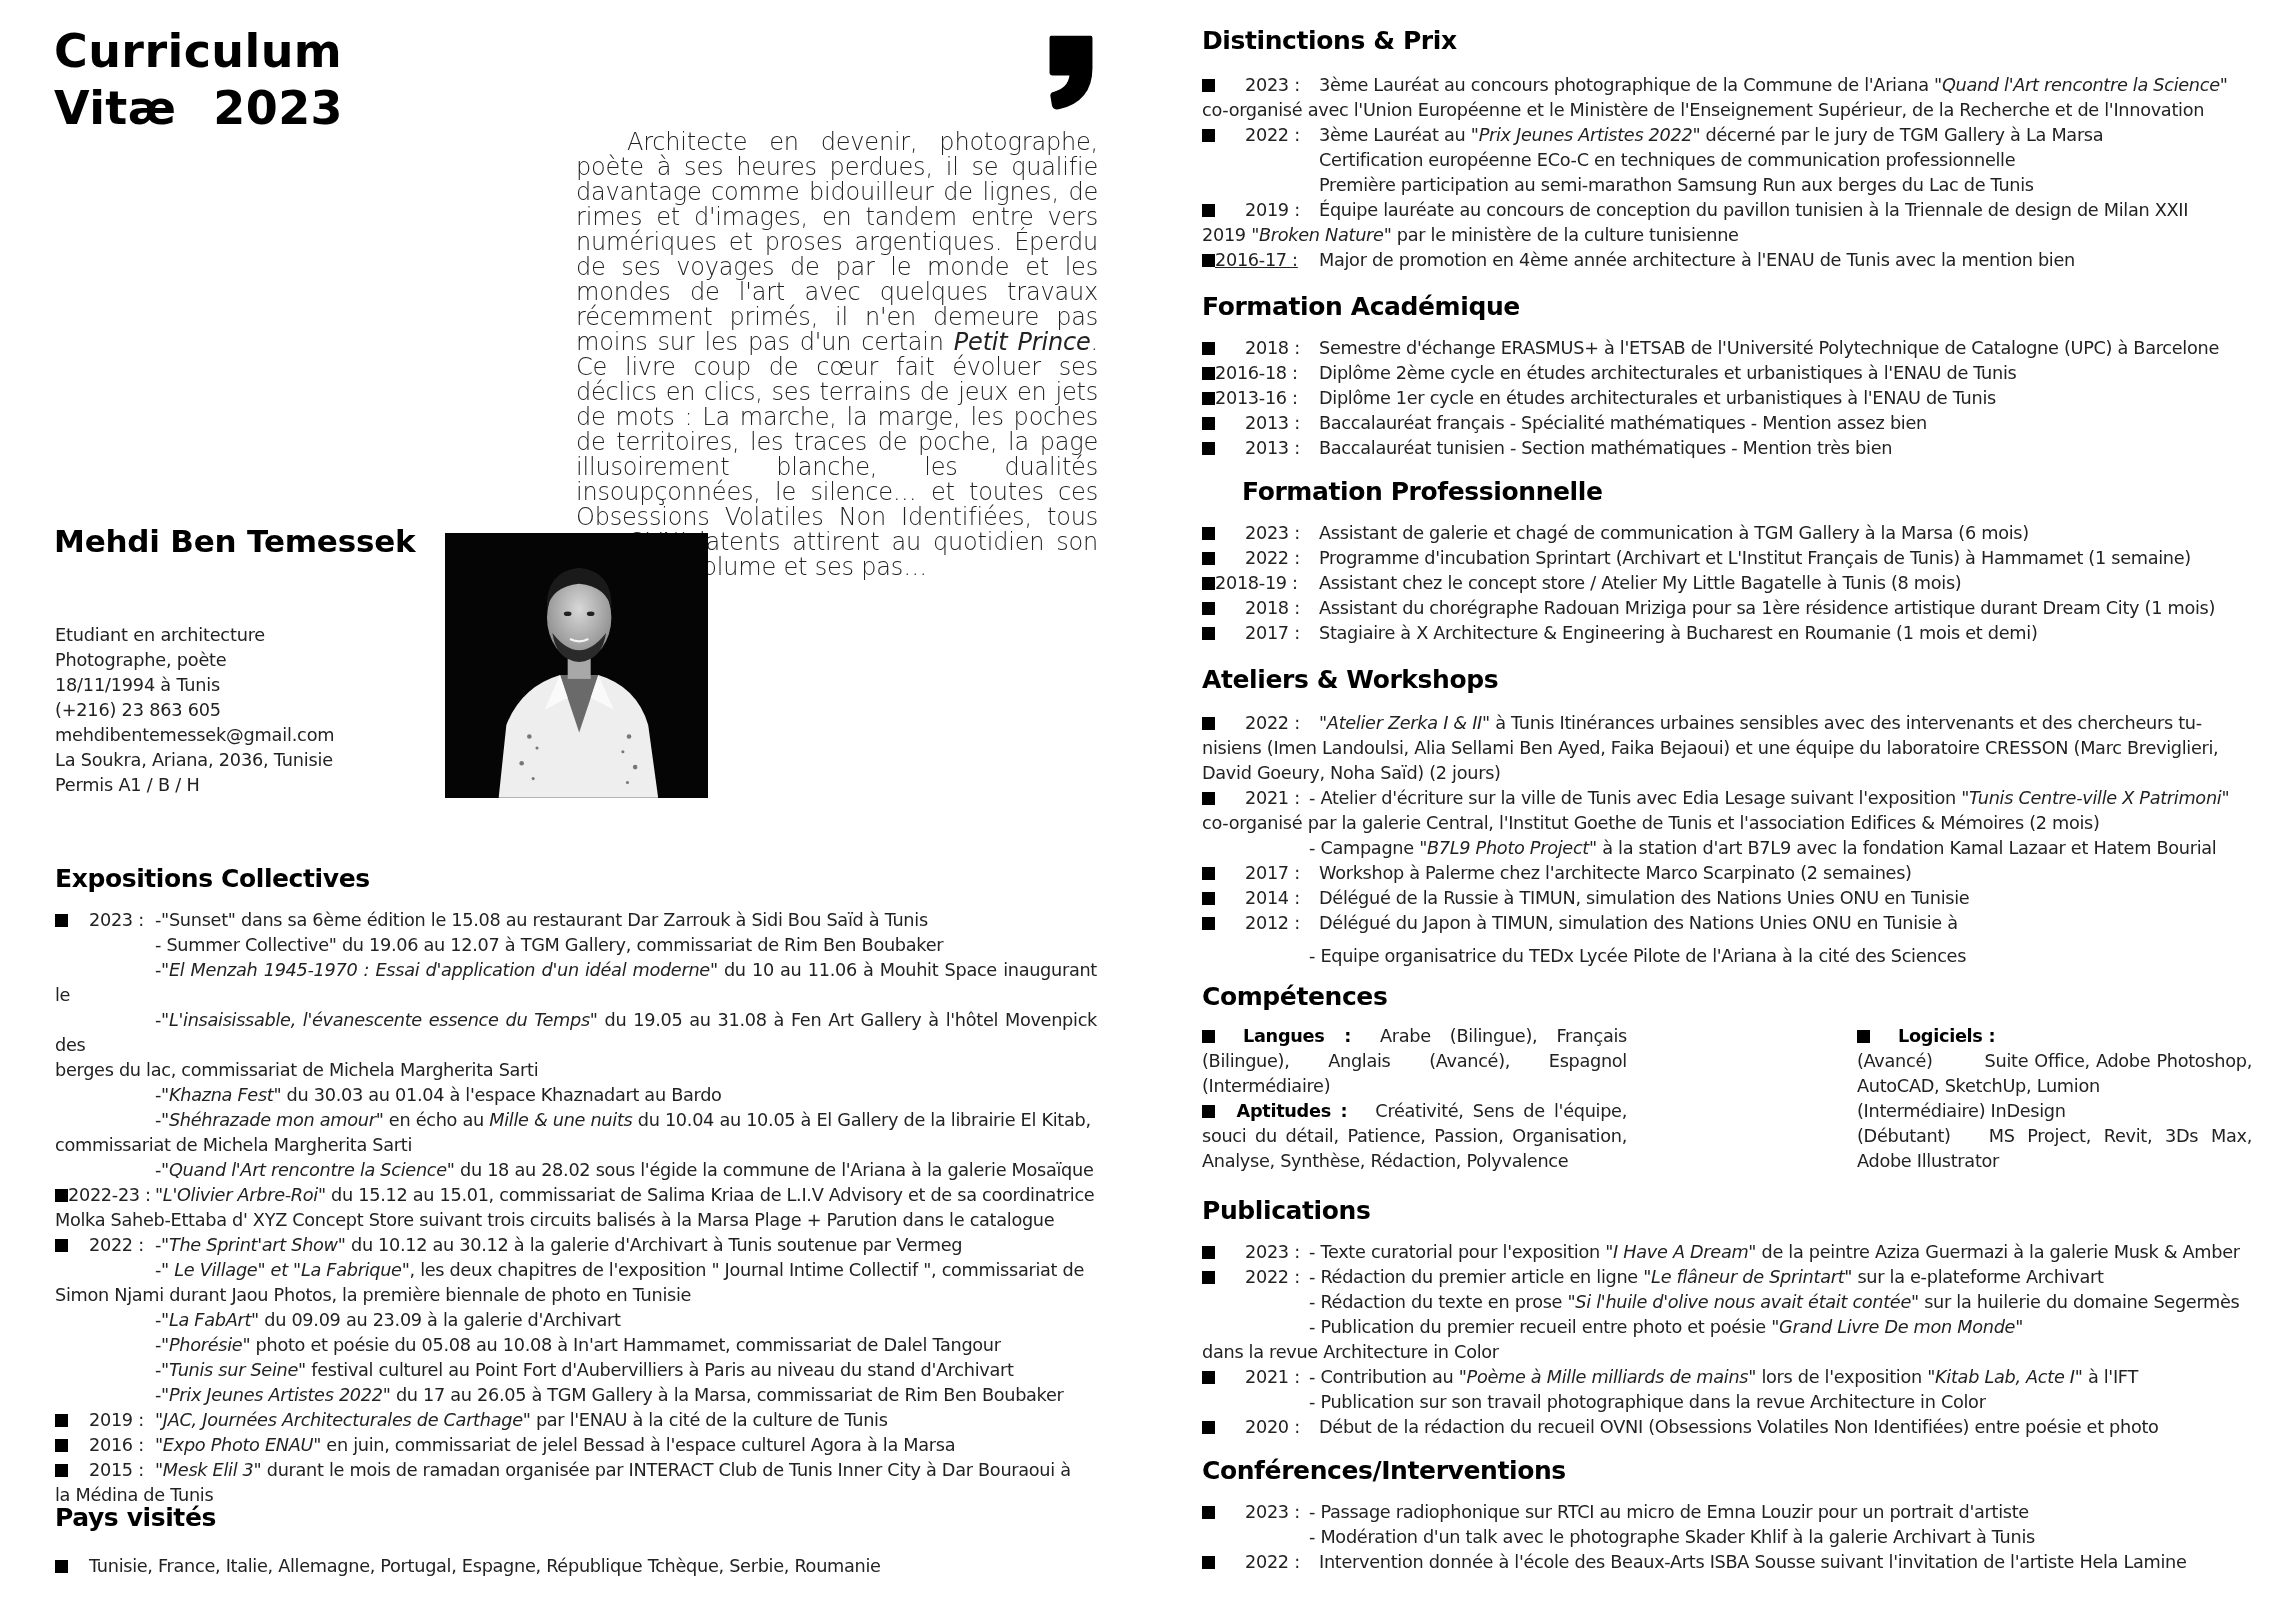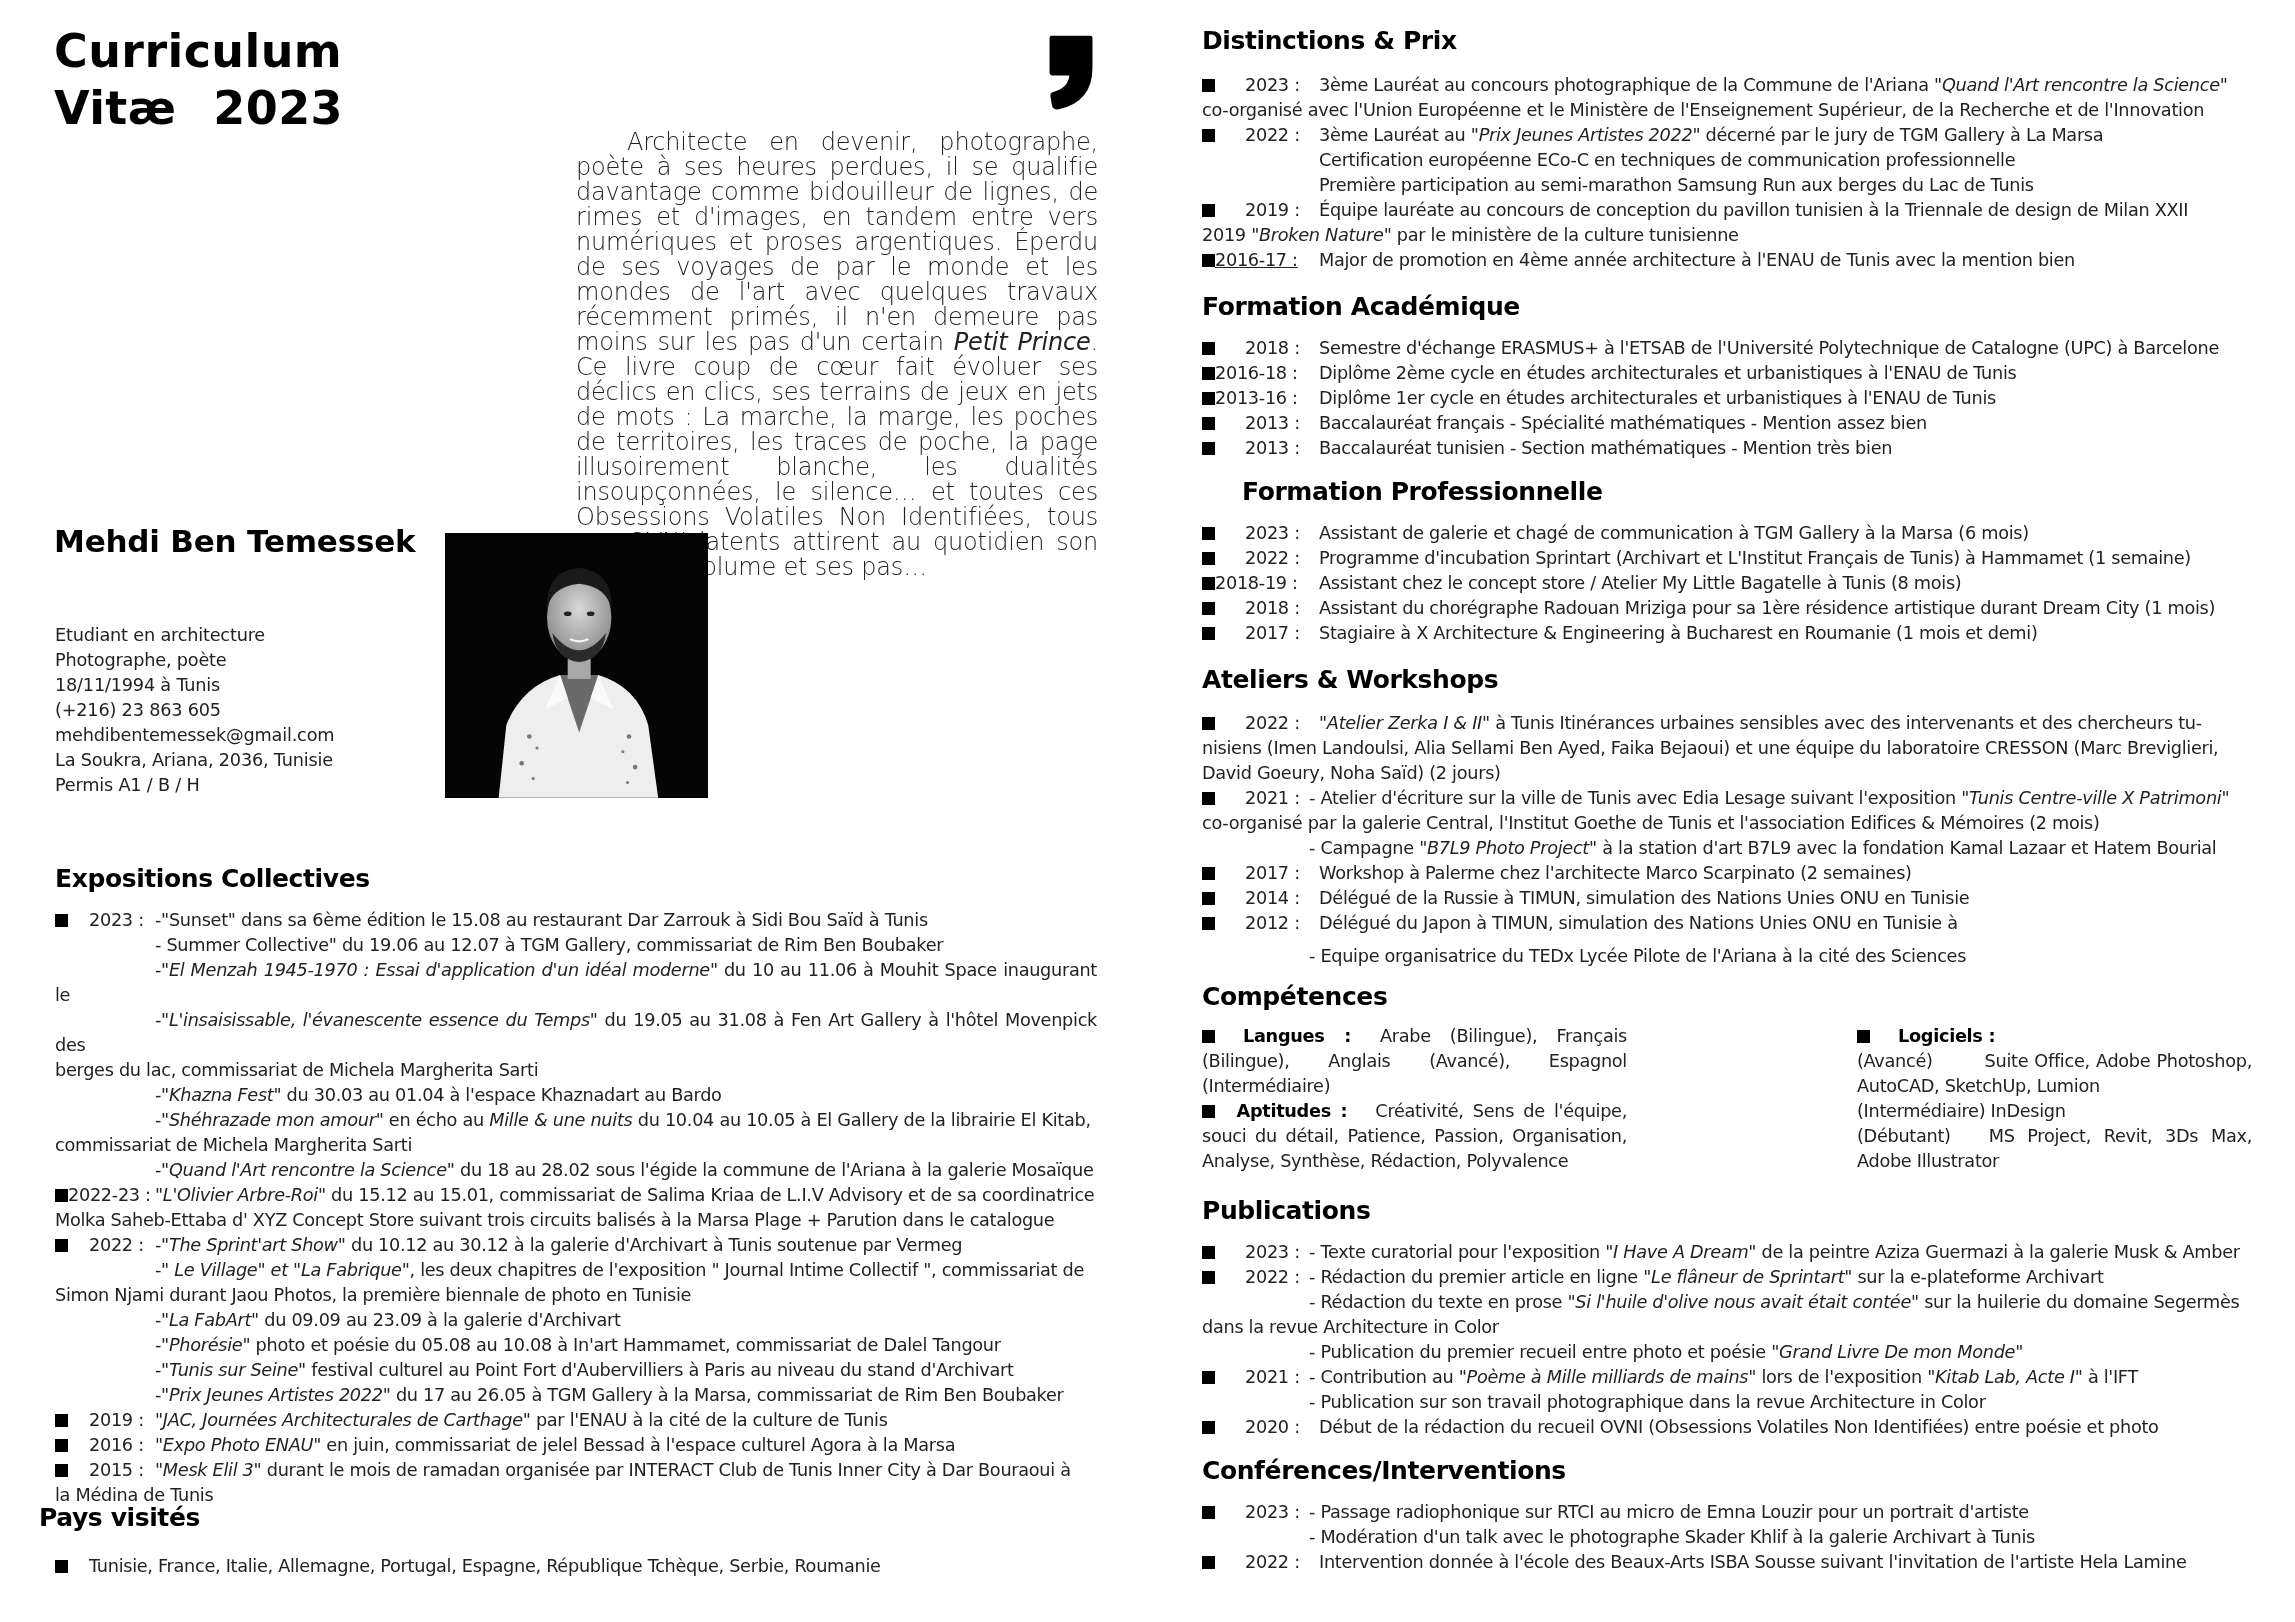--- a/index.html
+++ b/index.html
@@ -110,21 +110,21 @@
     <div class="row"><span class="bullet-cell"></span><span class="yr"></span><span>-</span><i>"La FabArt"</i><span> du 09.09 au 23.09 à la galerie d'Archivart</span></div>
     <div class="row"><span class="bullet-cell"></span><span class="yr"></span><span>-</span><i>"Phorésie"</i><span> photo et poésie du 05.08 au 10.08 à In'art Hammamet, commissariat de Dalel Tangour</span></div>
     <div class="row"><span class="bullet-cell"></span><span class="yr"></span><span>-</span><i>"Tunis sur Seine"</i><span> festival culturel au Point Fort d'Aubervilliers à Paris au niveau du stand d'Archivart</span></div>
     <div class="row"><span class="bullet-cell"></span><span class="yr"></span><span>-</span><i>"Prix Jeunes Artistes 2022"</i><span> du 17 au 26.05 à TGM Gallery à la Marsa, commissariat de Rim Ben Boubaker</span></div>
     <div class="row"><span class="bullet-cell"><span class="bullet"></span></span><span class="yr">2019 :</span><i>"JAC, Journées Architecturales de Carthage"</i><span>  par l'ENAU à la cité de la culture de Tunis</span></div>
     <div class="row"><span class="bullet-cell"><span class="bullet"></span></span><span class="yr">2016 :</span><i>"Expo Photo ENAU"</i><span> en juin, commissariat de jelel Bessad à l'espace culturel Agora à la Marsa</span></div>
     <div class="row"><span class="bullet-cell"><span class="bullet"></span></span><span class="yr">2015 :</span><i>"Mesk Elil 3"</i><span> durant le mois de ramadan organisée par INTERACT Club de Tunis Inner City à Dar Bouraoui à</span></div>
     <div class="row"><span>la Médina de Tunis</span></div>
   </div>
 
-<h2 class="sec" style="left:39px; top:1503px;text-align:center;">Pays visités</h2>
+<h2 class="sec" style="left:55px; top:1503px;text-align:center;">Pays visités</h2>
 <div class="list left-list" style="top:1554px;">
   <div class="row">
     <span class="bullet-cell"><span class="bullet"></span></span><span>Tunisie, France, Italie, Allemagne, Portugal, Espagne, République Tchèque, Serbie, Roumanie</span>
   </div>
 </div>
 
 <h2 class="sec" style="left:1202px; top:26px;">Distinctions &amp; Prix</h2>
 <div class="list right-list" style="top:73px;">
     <div class="row"><span class="bullet-cell"><span class="bullet"></span></span><span class="yr">2023 :</span><span>3ème Lauréat au concours photographique de la Commune de l'Ariana </span><i>"Quand l'Art rencontre la Science"</i></div>
     <div class="row"><span>co-organisé avec l'Union Européenne et le Ministère de l'Enseignement Supérieur, de la Recherche et de l'Innovation</span></div>
@@ -178,22 +178,22 @@
   <div><span>(Avancé)</span><span style="margin-left:52px;">Suite Office, Adobe Photoshop, AutoCAD, SketchUp, Lumion</span></div>
   <div><span>(Intermédiaire)</span> <span>InDesign</span></div>
   <div><span>(Débutant)</span><span style="margin-left:38px;">MS Project, Revit, 3Ds Max, Adobe Illustrator</span></div>
 </div>
 
 <h2 class="sec" style="left:1202px; top:1196px;">Publications</h2>
 <div class="list right-list" style="top:1240px;">
     <div class="row"><span class="bullet-cell"><span class="bullet"></span></span><span class="yr" style="width: 64px;">2023 :</span><span>- Texte curatorial pour l'exposition </span><i>"I Have A Dream"</i><span> de la peintre Aziza Guermazi à la galerie Musk &amp; Amber</span></div>
     <div class="row"><span class="bullet-cell"><span class="bullet"></span></span><span class="yr" style="width: 64px;">2022 :</span><span>- Rédaction du premier article en ligne </span><i>"Le flâneur de Sprintart"</i><span> sur la e-plateforme Archivart</span></div>
     <div class="row"><span class="bullet-cell"></span><span class="yr" style="width: 64px;"></span><span>- Rédaction du texte en prose </span><i>"Si l'huile d'olive nous avait était contée"</i><span> sur la huilerie du domaine Segermès</span></div>
+    <div class="row"><span class="bullet-cell"></span><span class="yr" style="width: 64px;"></span><span>- Publication du premier recueil entre photo et poésie </span><i>"Grand Livre De mon Monde"</i></div>
     <div class="row"><span>dans la revue Architecture in Color</span></div>
-    <div class="row"><span class="bullet-cell"></span><span class="yr" style="width: 64px;"></span><span>- Publication du premier recueil entre photo et poésie </span><i>"Grand Livre De mon Monde"</i></div>
     <div class="row"><span class="bullet-cell"><span class="bullet"></span></span><span class="yr" style="width: 64px;">2021 :</span><span>- Contribution au </span><i>"Poème à Mille milliards de mains"</i><span> lors de l'exposition </span><i>"Kitab Lab, Acte I"</i><span> à l'IFT</span></div>
     <div class="row"><span class="bullet-cell"></span><span class="yr" style="width: 64px;"></span><span>- Publication sur son travail photographique dans la revue Architecture in Color</span></div>
     <div class="row"><span class="bullet-cell"><span class="bullet"></span></span><span class="yr">2020 :</span><span>Début de la rédaction du recueil OVNI (Obsessions Volatiles Non Identifiées) entre poésie et photo</span></div>
   </div>
 
 <h2 class="sec" style="left:1202px; top:1456px;">Conférences/Interventions</h2>
 <div class="list right-list" style="top:1500px;">
     <div class="row"><span class="bullet-cell"><span class="bullet"></span></span><span class="yr" style="width: 64px;">2023 :</span><span>- Passage radiophonique sur RTCI au micro de Emna Louzir pour un portrait d'artiste</span></div>
     <div class="row"><span class="bullet-cell"></span><span class="yr" style="width: 64px;"></span><span>- Modération d'un talk avec le photographe Skader Khlif à la galerie Archivart à Tunis</span></div>
     <div class="row"><span class="bullet-cell"><span class="bullet"></span></span><span class="yr">2022 :</span><span>Intervention donnée à l'école des Beaux-Arts ISBA Sousse suivant l'invitation de l'artiste Hela Lamine</span></div>

